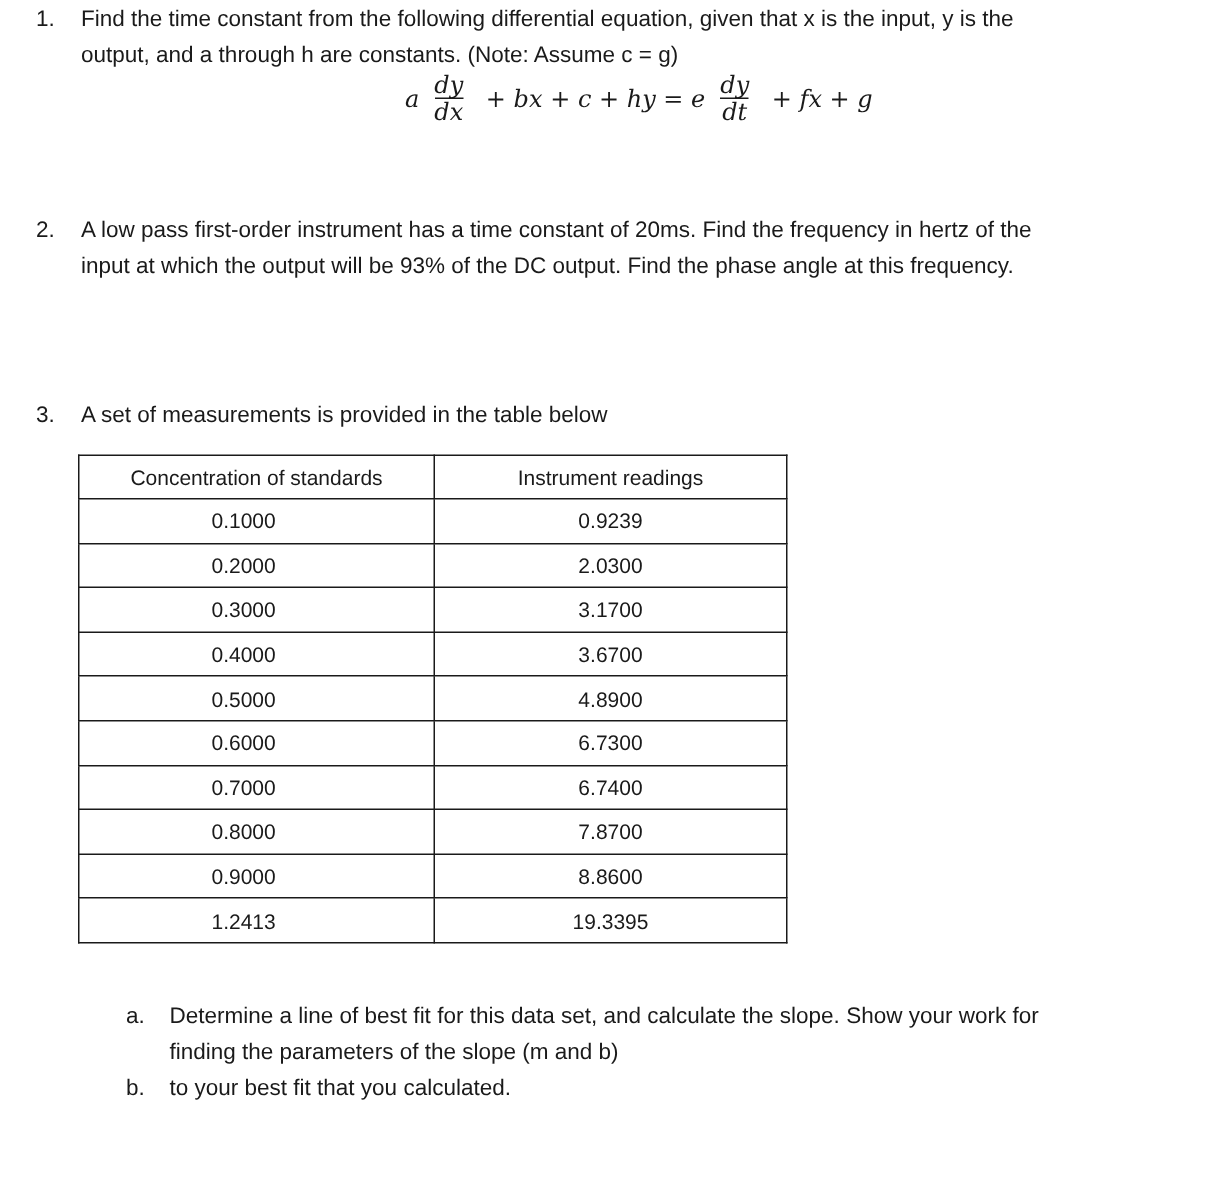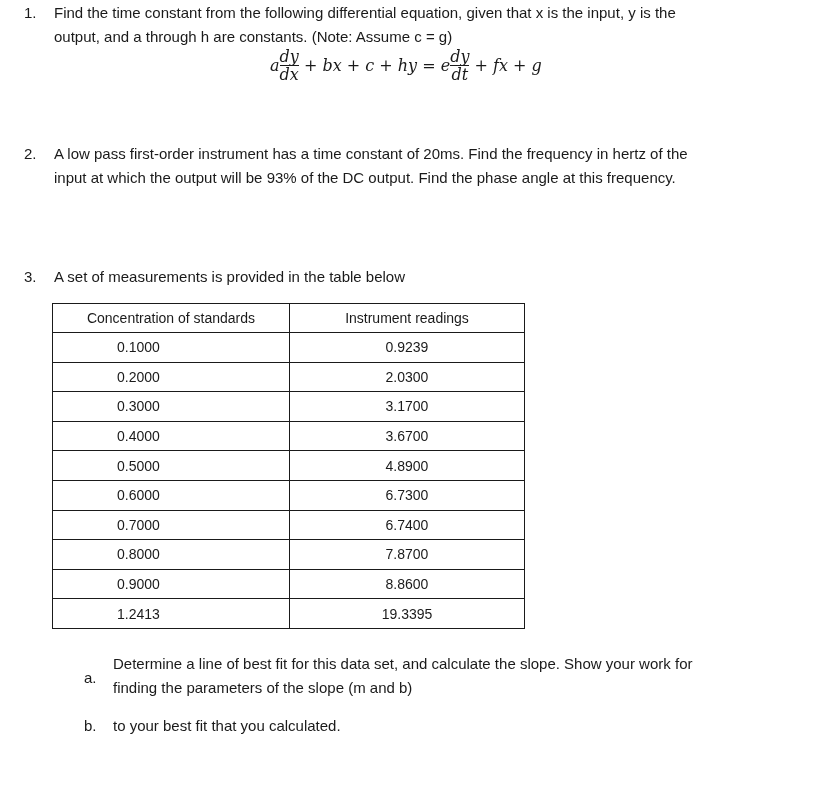--- a/index.html
+++ b/index.html
@@ -8,34 +8,34 @@
     font-family: "Liberation Sans", "DejaVu Sans", sans-serif;
     color: #1a1a1a;
   }
   .para { position: absolute; font-size: 15px; line-height: 24px; }
   .num { position: absolute; }
   .eq {
     position: absolute; left: 270px; top: 48px;
     font-family: "DejaVu Serif", "Liberation Serif", serif; font-style: italic;
     font-size: 16px; display: flex; align-items: center; white-space: pre;
   }
-  .frac { display: inline-flex; flex-direction: column; align-items: center; margin: 0 0; line-height: 17px; }
+  .frac { display: inline-flex; flex-direction: column; align-items: center; margin: 0 10px; line-height: 17px; }
   .frac .bar { border-top: 1px solid #1a1a1a; width: 100%; }
   table.data {
     position: absolute; left: 52px; top: 303px;
     border-collapse: collapse; font-size: 14px;
   }
   table.data td, table.data th {
     border: 1px solid #1a1a1a; text-align: center; font-weight: normal;
     height: 28.6px; padding: 0;
   }
   table.data th { height: 28px; }
   table.data .c1 { width: 236px; }
   table.data .c2 { width: 234px; }
-  table.data td.c1 { text-align: left; padding-left: 64px; width: 144px; }
+  table.data td.c1 { text-align: left; padding-left: 88px; width: 144px; }
 </style>
 </head>
 <body>
 
 <div class="num para" style="left:24px; top:1px;">1.</div>
 <div class="para" style="left:54px; top:1px;">
   <div>Find the time constant from the following differential equation, given that x is the input, y is the</div>
   <div>output, and a through h are constants. (Note:  Assume c = g)</div>
 </div>
 <div class="eq">
@@ -109,20 +109,20 @@
         <td class="c2">8.8600</td>
       </tr>
     <tr>
         <td class="c1">1.2413</td>
         <td class="c2">19.3395</td>
       </tr>
   </tbody>
 </table>
 
 <div class="num para" style="left:84px; top:666px;">a.</div>
-<div class="para" style="left:113px; top:652px;">
+<div class="para" style="left:113px; top:666px;">
   <div>Determine a line of best fit for this data set, and calculate the slope. Show your work for</div>
   <div>finding the parameters of the slope (m and b)</div>
 </div>
 <div class="num para" style="left:84px; top:714px;">b.</div>
 <div class="para" style="left:113px; top:714px;">
   <div>to your best fit that you calculated.</div>
 </div>
 
 </body></html>

